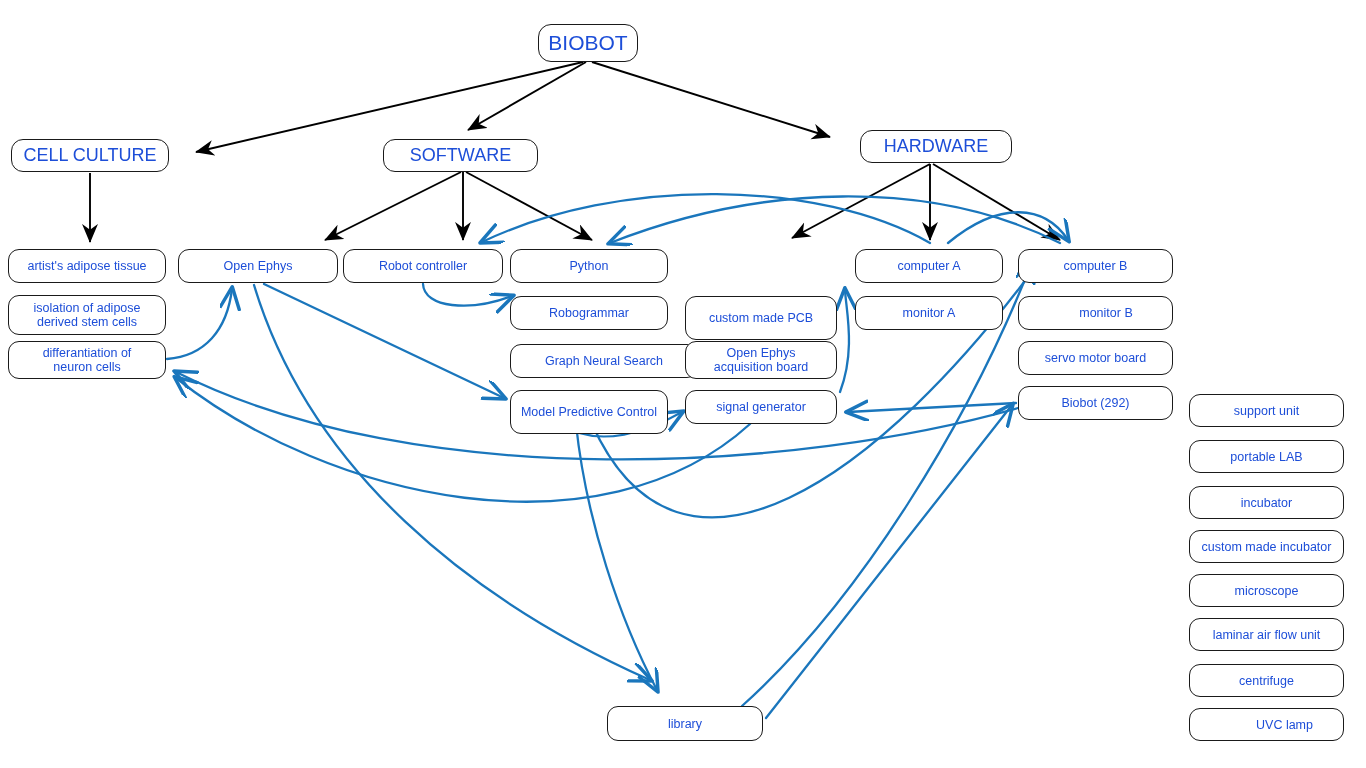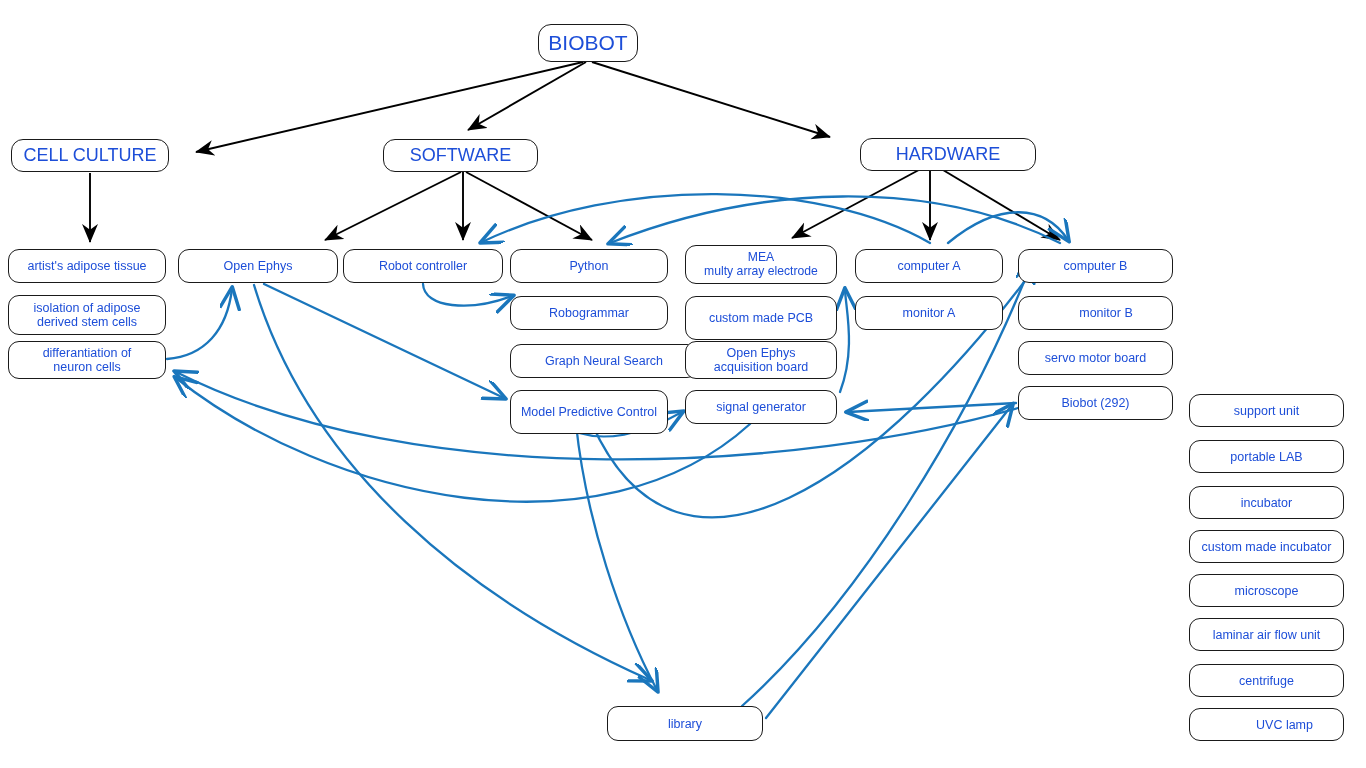--- a/index.html
+++ b/index.html
@@ -69,21 +69,21 @@
   <div class="node lvl0" style="left:538px;top:24px;width:100px;height:38px;">
     <span>BIOBOT</span>
   </div>
 
   <div class="node lvl1" style="left:11px;top:139px;width:158px;height:33px;">
     <span>CELL CULTURE</span>
   </div>
   <div class="node lvl1" style="left:383px;top:139px;width:155px;height:33px;">
     <span>SOFTWARE</span>
   </div>
-  <div class="node lvl1" style="left:860px;top:138px;width:176px;height:33px;">
+  <div class="node lvl1" style="left:860px;top:130px;width:152px;height:33px;">
     <span>HARDWARE</span>
   </div>
 
   <div class="node leaf" style="left:8px;top:249px;width:158px;height:34px;">
     <span>artist's adipose tissue</span>
   </div>
   <div class="node leaf" style="left:8px;top:295px;width:158px;height:40px;">
     <span>isolation of adipose
 derived stem cells</span>
   </div>
@@ -104,24 +104,20 @@
   <div class="node leaf" style="left:510px;top:296px;width:158px;height:34px;">
     <span>Robogrammar</span>
   </div>
   <div class="node leaf" style="left:510px;top:344px;width:188px;height:34px;">
     <span>Graph Neural Search</span>
   </div>
   <div class="node leaf" style="left:510px;top:390px;width:158px;height:44px;">
     <span>Model Predictive Control</span>
   </div>
 
-  <div class="node leaf2" style="left:685px;top:245px;width:152px;height:39px;">
-    <span>MEA
-multy array electrode</span>
-  </div>
   <div class="node leaf" style="left:685px;top:296px;width:152px;height:44px;">
     <span>custom made PCB</span>
   </div>
   <div class="node leaf" style="left:685px;top:341px;width:152px;height:38px;">
     <span>Open Ephys
 acquisition board</span>
   </div>
   <div class="node leaf" style="left:685px;top:390px;width:152px;height:34px;">
     <span>signal generator</span>
   </div>

